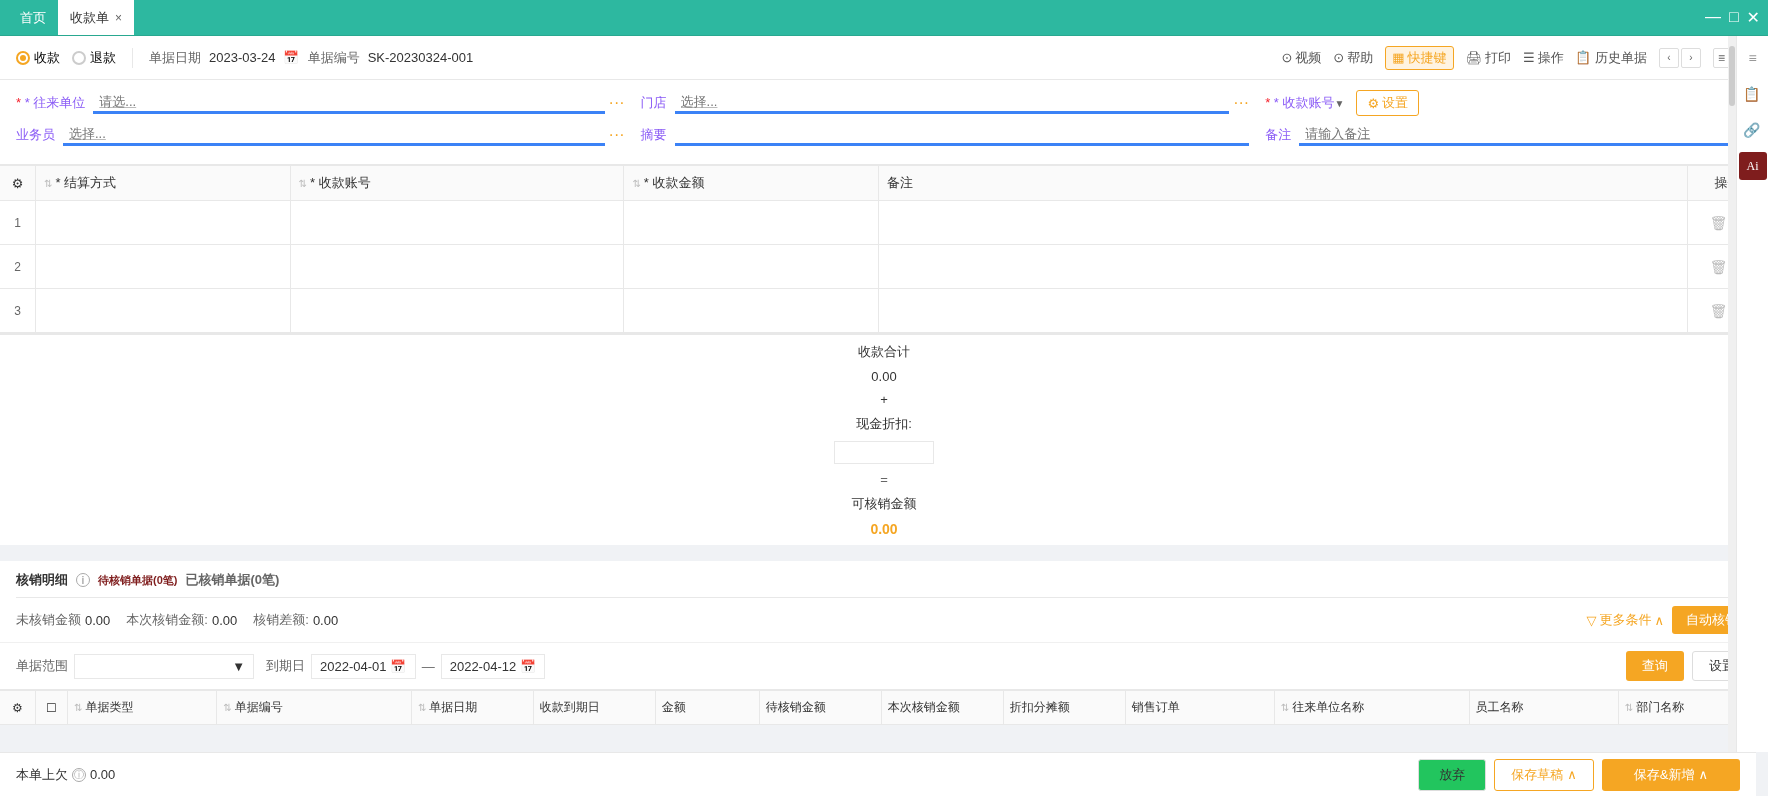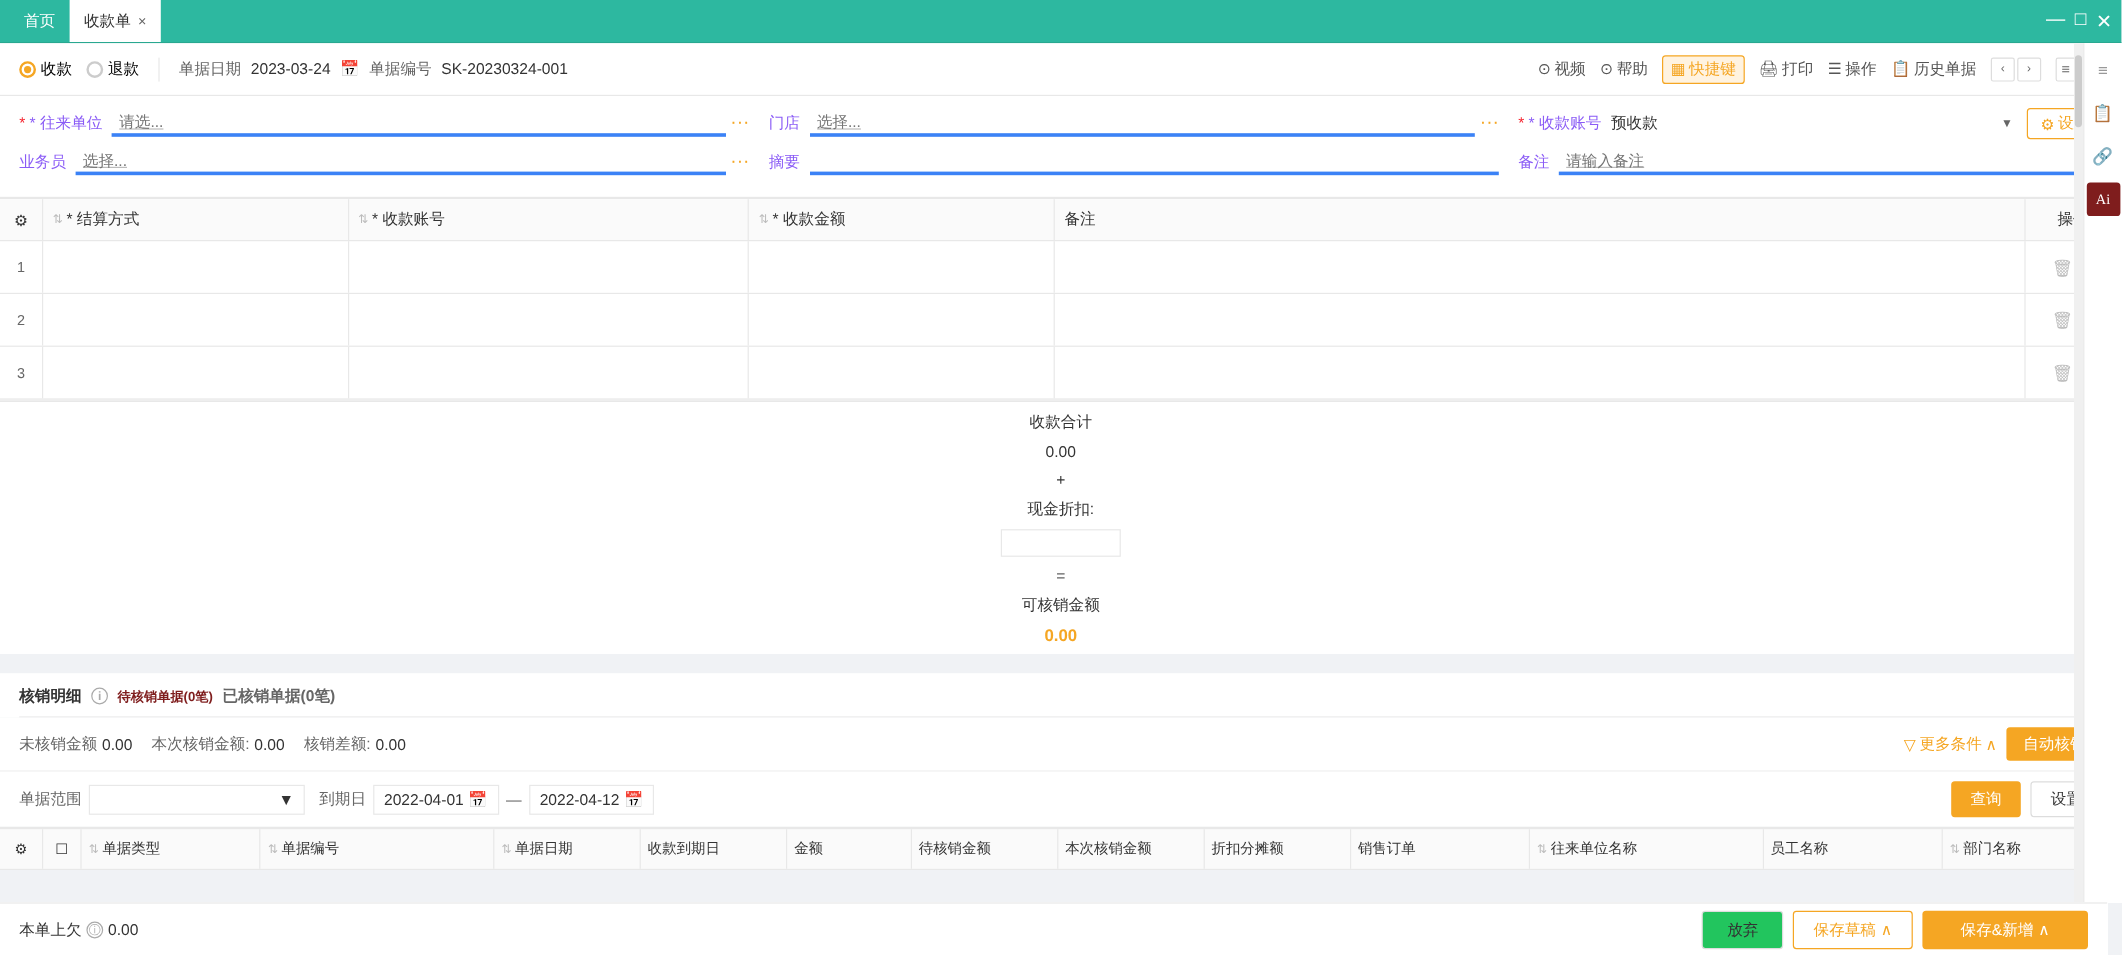--- a/index.html
+++ b/index.html
@@ -244,21 +244,20 @@
       <input class="form-input" placeholder="请选..." style="margin-left: 8px;">
       <span class="form-more">···</span>
     </div>
     <div class="form-field" style="flex:2.5; margin-right:16px;">
       <span class="form-label">门店</span>
       <input class="form-input" placeholder="选择..." style="margin-left: 8px;">
       <span class="form-more">···</span>
     </div>
     <div class="form-field" style="flex:2; align-items:center;">
       <span class="form-label required">* 收款账号</span>
-      <span style="margin-left:8px; flex:1; color:#333;">预收款</span>
       <span class="select-arrow">▼</span>
       <div style="margin-left:12px;">
         <div class="setting-btn">
           <span>⚙</span>
           <span>设置</span>
         </div>
       </div>
     </div>
   </div>
   <div class="form-row">

